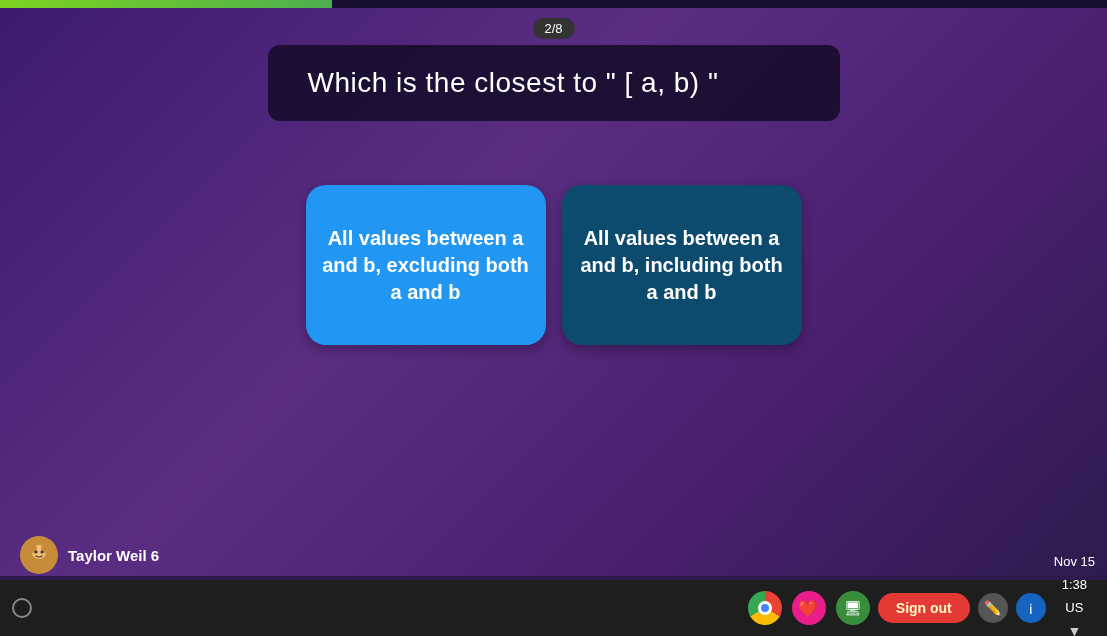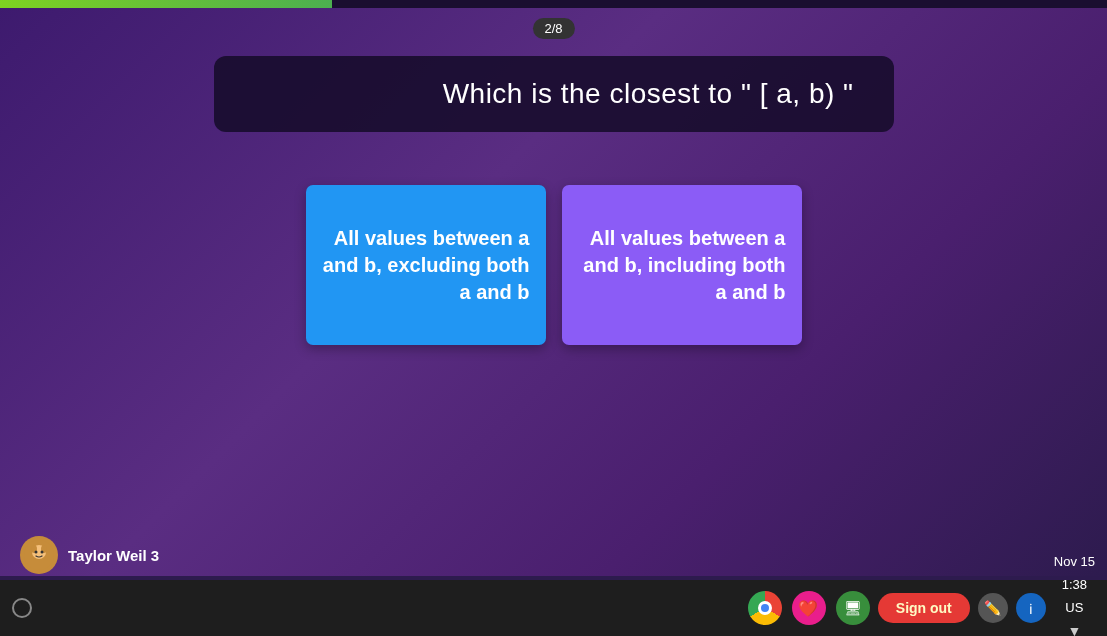--- a/index.html
+++ b/index.html
@@ -50,24 +50,23 @@
 
     
     .question-box {
       position: absolute;
       top: 45px;
       left: 50%;
       transform: translateX(-50%);
       background: rgba(20, 10, 40, 0.85);
       border-radius: 12px;
       padding: 22px 40px;
-      width: 680px;
-      text-align: right;
-      z-index: 10;
-      margin-top: 11px;
+      width: 572px;
+      text-align: left;
+      z-index: 10;
     }
     .question-text {
       color: #fff;
       font-size: 28px;
       font-weight: 500;
       letter-spacing: 0.5px;
     }
 
     
     .cards-container {
@@ -78,38 +77,38 @@
       display: flex;
       gap: 16px;
       z-index: 10;
       justify-content: center;
     }
 
     .answer-card {
       flex: 1;
       max-width: 240px;
       min-height: 160px;
-      border-radius: 7px;
-      display: flex;
-      align-items: center;
-      justify-content: center;
-      text-align: right;
+      border-radius: 20px;
+      display: flex;
+      align-items: center;
+      justify-content: center;
+      text-align: center;
       padding: 20px 16px;
       cursor: pointer;
       color: #fff;
       font-size: 20px;
       font-weight: 700;
       line-height: 1.35;
       box-shadow: 0 4px 12px rgba(0,0,0,0.3);
       transition: transform 0.1s;
     }
 
     .card-blue { background: #2196f3; }
     .card-teal { background: #00bcd4; }
-    .card-orange { background: #8b5cf6; }
+    .card-orange { background: #0c4a6e; }
     .card-pink { background: #e91e8c; }
 
     
     .user-bar {
       position: absolute;
       bottom: 62px;
       left: 20px;
       display: flex;
       align-items: center;
       gap: 10px;
@@ -242,21 +241,21 @@
     <svg width="30" height="30" viewBox="0 0 30 30" fill="none" xmlns="http://www.w3.org/2000/svg">
       <circle cx="15" cy="15" r="15" fill="#c68c3a"></circle>
       <circle cx="15" cy="12" r="7" fill="#f5c07a"></circle>
       <ellipse cx="10" cy="9" rx="3" ry="4" fill="#c68c3a"></ellipse>
       <ellipse cx="20" cy="9" rx="3" ry="4" fill="#c68c3a"></ellipse>
       <circle cx="12" cy="12" r="1.5" fill="#333"></circle>
       <circle cx="18" cy="12" r="1.5" fill="#333"></circle>
       <path d="M12 16 Q15 18 18 16" stroke="#333" stroke-width="1.2" fill="none" stroke-linecap="round"></path>
     </svg>
   </div>
-  <span class="user-name">Taylor Weil 3</span>
+  <span class="user-name">Taylor Weil 6</span>
 </div>
 
 <div class="taskbar">
   <div class="taskbar-circle"></div>
 
   <div class="taskbar-spacer"></div>
 
   <div class="taskbar-icons">
 
     <div class="taskbar-icon" style="background: conic-gradient(#ea4335 0deg 120deg, #fbbc04 120deg 240deg, #34a853 240deg 360deg); position:relative;">

